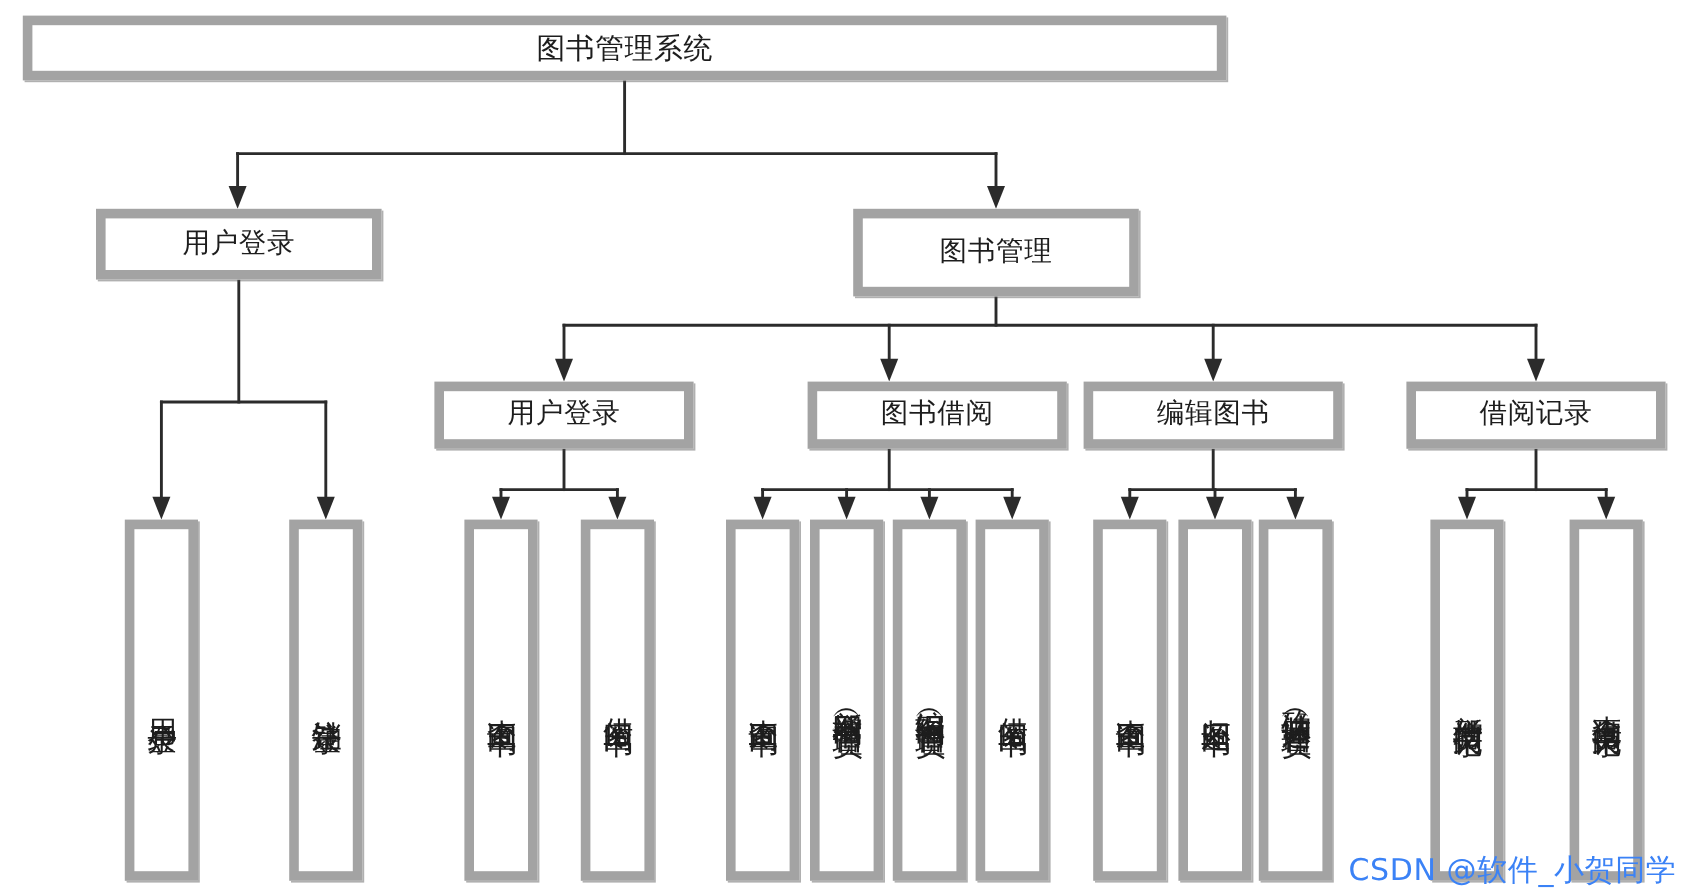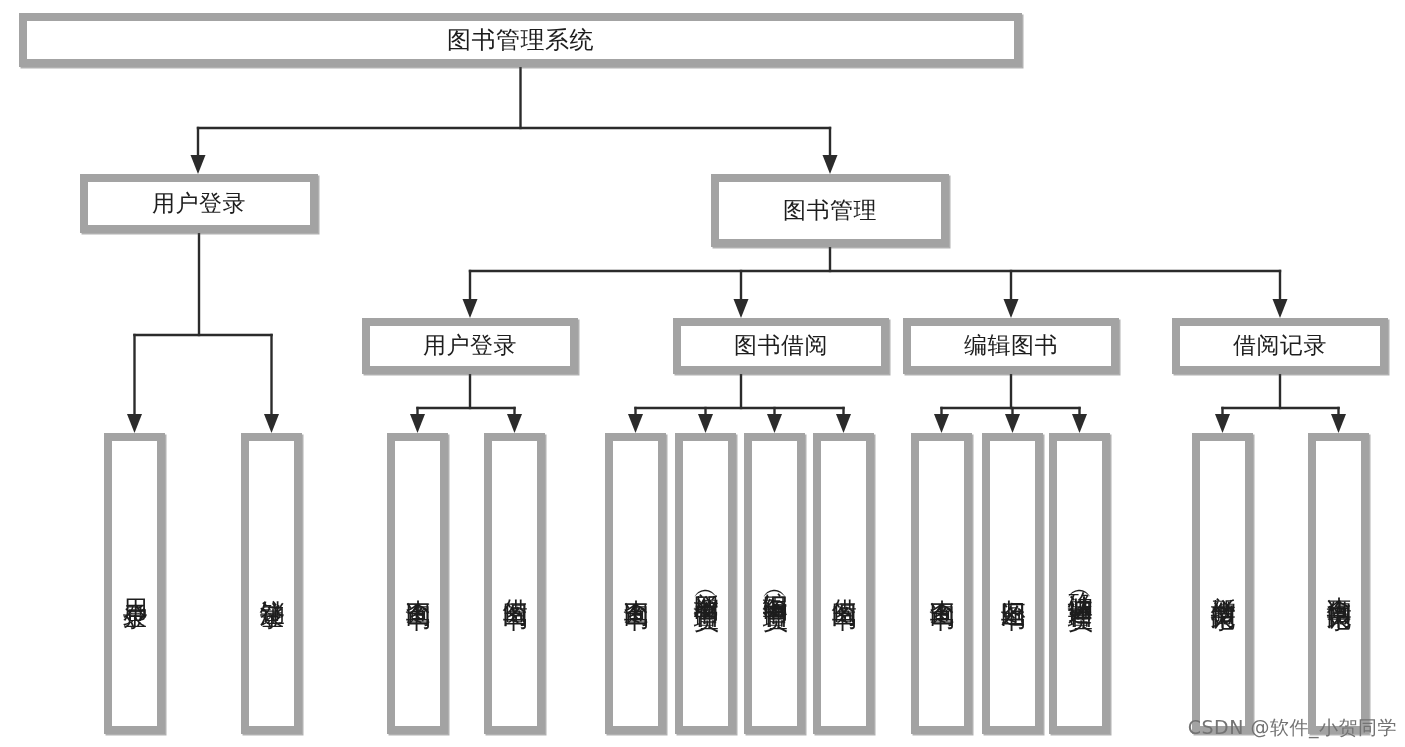--- a/index.html
+++ b/index.html
@@ -63,22 +63,22 @@
     white-space: nowrap;
     max-height: 270px;
   }
   .node.vertical.tall-text .node-label {
     max-height: 272px;
   }
   #watermark {
     position: absolute;
     right: 8px;
     bottom: 6px;
-    font-size: 19px;
-    color: #737373;
+    font-size: 25px;
+    color: #3b82f6;
     white-space: nowrap;
     letter-spacing: 0.5px;
     margin-left: 22px;
   }
 </style>
 </head>
 <body>
 
 <div id="diagram-canvas">
 

